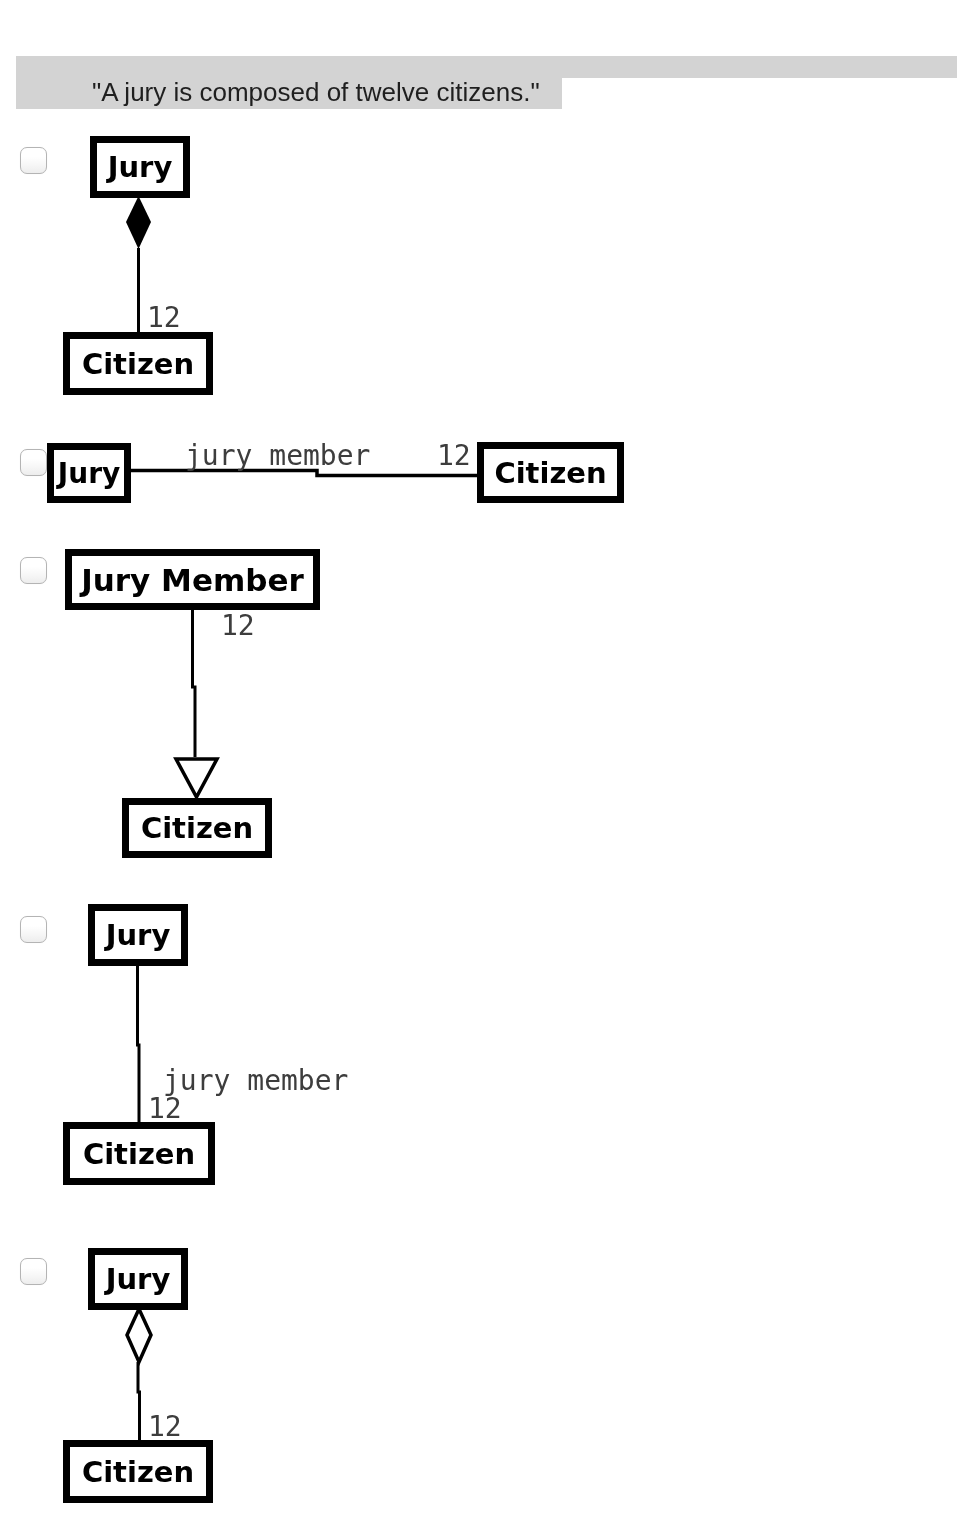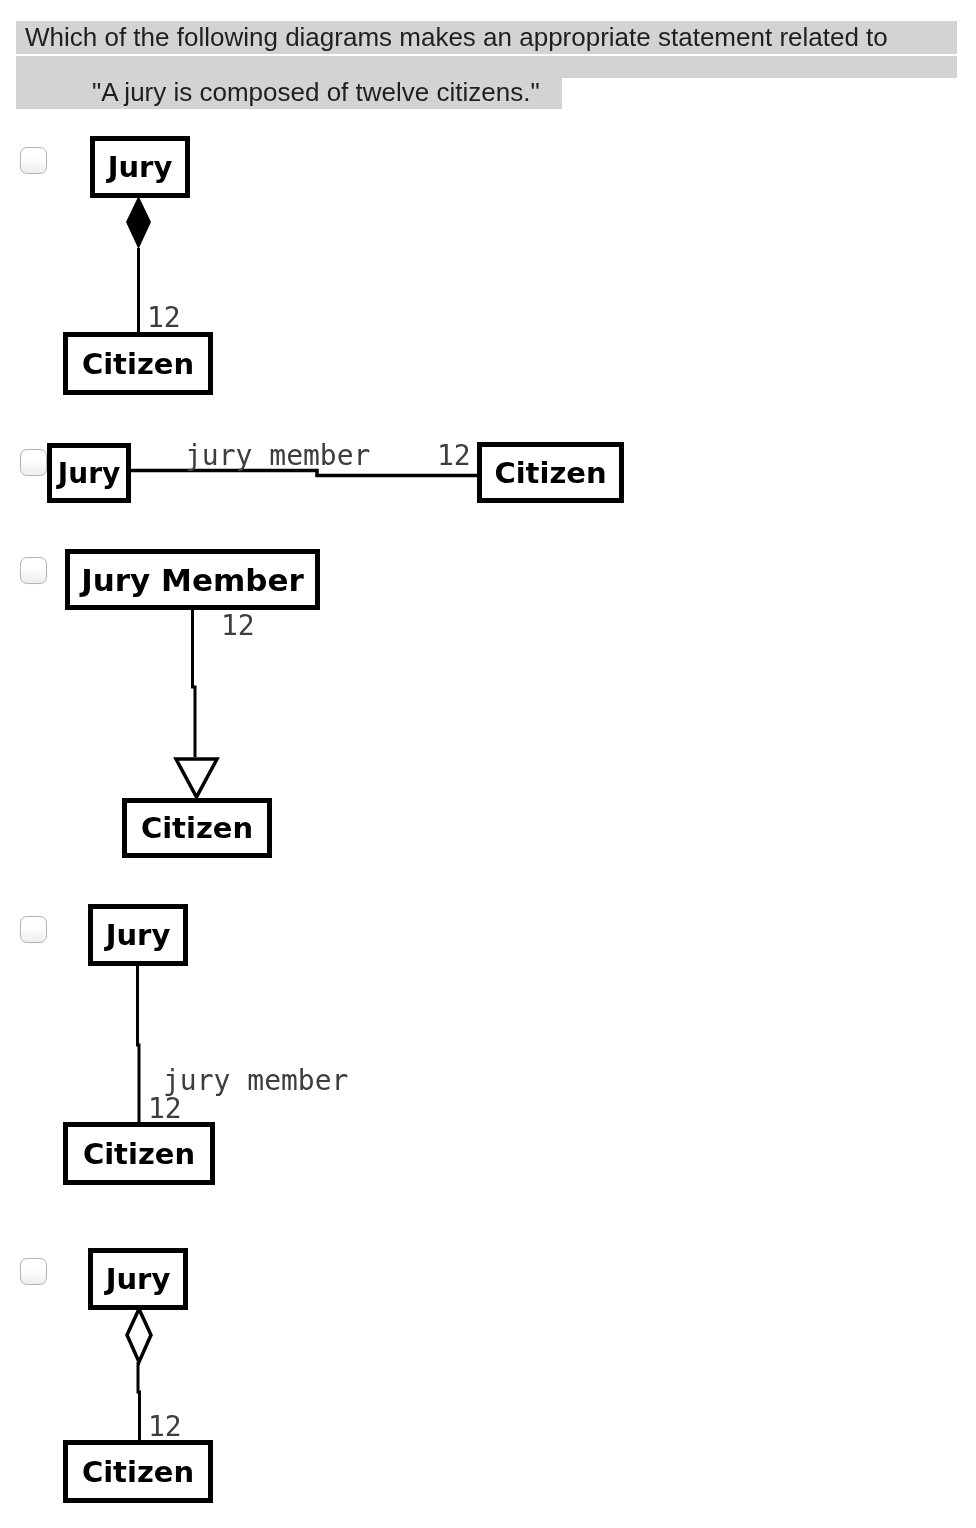--- a/index.html
+++ b/index.html
@@ -15,37 +15,36 @@
   #qline2{left:16px;top:78px;width:546px;height:31px;line-height:29px;padding-left:76px;}
   
   .cb{
     position:absolute;width:27px;height:27px;box-sizing:border-box;
     border:1px solid #b4b4b4;border-radius:7px;
     background:linear-gradient(180deg,#ffffff 35%,#f6f6f6 70%,#ededed 100%);
     box-shadow:0 0 1px rgba(0,0,0,0.08);
   }
   
   .ubox{
-    position:absolute;border:5px solid #000000;background:#fff;box-sizing:border-box;
+    position:absolute;border:7px solid #000000;background:#fff;box-sizing:border-box;
     display:flex;align-items:center;justify-content:center;
     font-family:"DejaVu Sans",sans-serif;font-weight:bold;color:#000;
   }
   
   .dlabel{
     position:absolute;font-family:"DejaVu Sans Mono",monospace;
     font-size:28px;line-height:29px;color:var(--dlabel,#3d3d3d);white-space:pre;
   }
   svg.overlay{position:absolute;left:0;top:0;pointer-events:none;}
 </style>
 </head>
 <body>
 
 <div class="page">
 
-  <div id="qline1" class="hl qtext">Which of the following diagrams makes an appropriate statement related to</div>
   <div id="qstrip" class="hl"></div>
   <div id="qline2" class="hl qtext">"A jury is composed of twelve citizens."</div>
 
   <svg class="overlay" width="976" height="1528" viewBox="0 0 976 1528">
 
     <polygon points="138.5,196 151,222 138.5,249 126,222" fill="#000"></polygon>
     <line x1="138.5" y1="248" x2="138.5" y2="333" stroke="#000" stroke-width="3"></line>
 
     <path d="M130 470.5 H317 V475.5 H478" fill="none" stroke="#000" stroke-width="3.5"></path>
 

